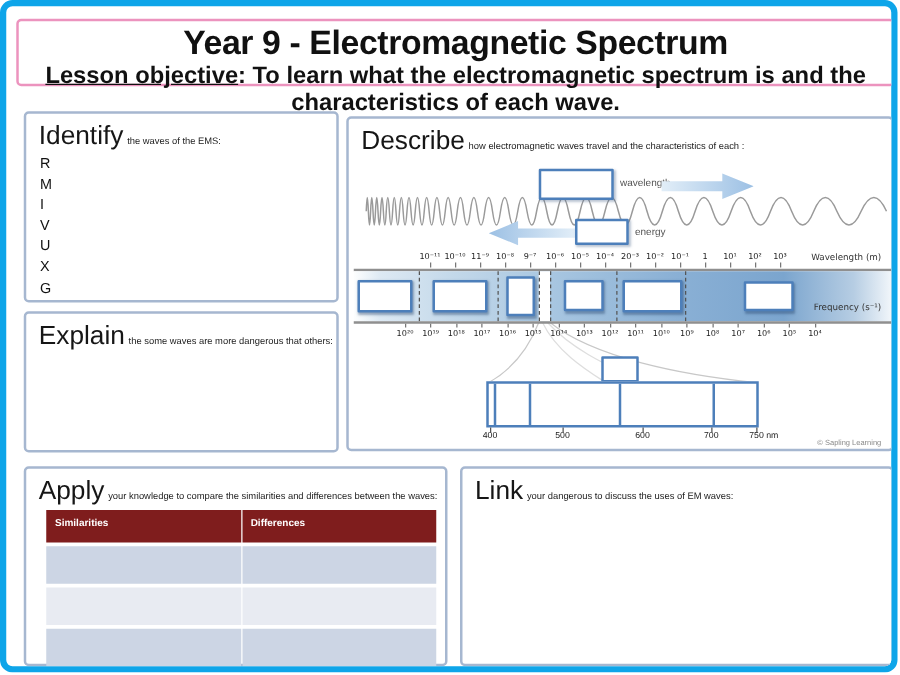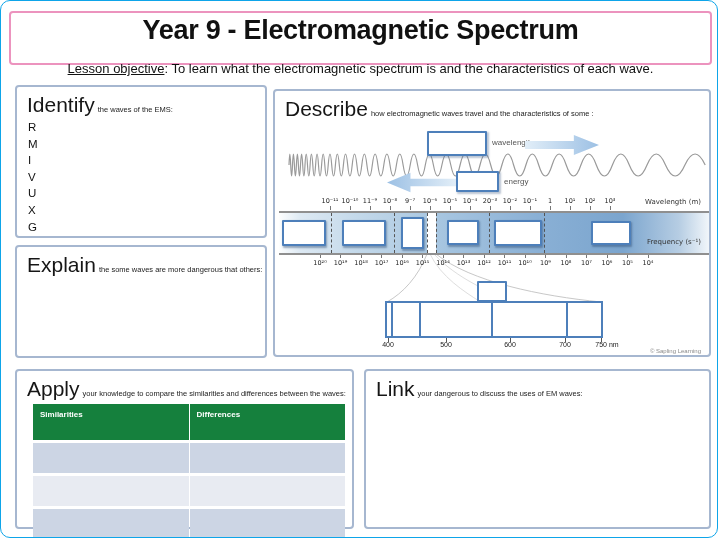--- a/index.html
+++ b/index.html
@@ -1,58 +1,58 @@
 <!DOCTYPE html>
 <html><head>
 <meta charset="utf-8">
 <style>
   html,body{margin:0;padding:0;background:#fff;}
   body{font-family:"Liberation Sans",sans-serif;-webkit-font-smoothing:antialiased;}
-  .slide{position:relative;width:718px;height:538px;background:#fff;border:1px solid #0ea5e9;border-radius:10px;overflow:hidden;box-sizing:border-box;}
+  .slide{position:relative;width:718px;height:538px;background:#fff;border:5px solid #0ea5e9;border-radius:10px;overflow:hidden;box-sizing:border-box;}
 
   
   .title-box{position:absolute;left:8px;top:10px;width:703px;height:54px;border:2px solid #ec93be;border-radius:4px;box-sizing:border-box;background:#fff;text-align:center;}
   .title-box h1{margin:2px 0 0;font-size:27px;font-weight:bold;color:#111;letter-spacing:-.3px;}
-  .objective{margin:15px;font-size:13px;color:#111;}
+  .objective{margin:0;font-size:19px;color:#111;font-weight:bold;}
   .objective .u{text-decoration:underline;}
 
   
   .panel{position:absolute;background:#fff;border:2px solid #a6b7d0;border-radius:4px;box-sizing:border-box;}
   .panel-head{padding:6px 8px 0 10px;white-space:nowrap;}
   .big{font-size:21px;color:#161616;}
   .small{font-size:7.5px;color:#222;margin-left:3px;}
 
   .identify{left:14px;top:84px;width:252px;height:153px;}
   .letters{position:absolute;left:11px;top:32px;list-style:none;margin:0;padding:0;font-size:11.5px;line-height:16.6px;color:#111;}
   .explain{left:14px;top:244px;width:252px;height:113px;}
   .describe{left:272px;top:88px;width:438px;height:268px;}
   .apply{left:14px;top:368px;width:339px;height:160px;}
   .link{left:363px;top:368px;width:347px;height:160px;}
 
   
   .wtable{position:absolute;left:16px;top:33px;width:312px;display:grid;grid-template-columns:1fr 1fr;gap:3px 1px;}
-  .th{background:#15803d;color:#fff;font-size:8px;font-weight:bold;height:36px;box-sizing:border-box;padding:6px 16px 0 7px;}
+  .th{background:#7f1d1d;color:#fff;font-size:8px;font-weight:bold;height:26px;box-sizing:border-box;padding:6px 16px 0 7px;}
   .td{height:30px;}
   .r1{background:#ccd5e4;}
   .r2{background:#e8ebf2;}
   .r3{background:#ccd5e4;}
 
   
   .diagram-svg{position:absolute;left:0;top:0;pointer-events:none;}
   .ansbox{position:absolute;background:#fff;border:2px solid #4d7fba;border-radius:1px;box-sizing:border-box;box-shadow:1.5px 1.5px 2px rgba(60,90,130,.35);}
   .wl-box{left:152px;top:40px;width:60px;height:25px;}
   .en-box{left:181px;top:80px;width:43px;height:21px;}
   .dlab{position:absolute;font-size:8px;color:#555;}
   .wl-lab{left:217px;top:47px;}
   .en-lab{left:229px;top:86px;}
   .arrow{position:absolute;}
   .arrow.right{left:250px;top:43px;width:74px;height:22px;background:linear-gradient(90deg,#e2eef8,#9cc0e4);clip-path:polygon(0 32%,66% 32%,66% 4%,100% 50%,66% 96%,66% 68%,0 68%);}
   .arrow.left{left:112px;top:81px;width:69px;height:21px;background:linear-gradient(270deg,#e2eef8,#9cc0e4);clip-path:polygon(100% 32%,34% 32%,34% 4%,0 50%,34% 96%,34% 68%,100% 68%);}
 
-  .wticks{position:absolute;left:45px;top:106px;width:310px;display:flex;justify-content:flex-start;}
+  .wticks{position:absolute;left:45px;top:106px;width:310px;display:flex;justify-content:flex-end;}
   .fticks{position:absolute;left:35px;top:164px;width:348px;display:flex;justify-content:space-between;}
   .tick{width:20px;text-align:center;font-size:6.5px;color:#222;font-family:"DejaVu Sans",sans-serif;white-space:nowrap;}
   .wticks .tick::after{content:"";display:block;width:1px;height:4px;background:#777;margin:1px auto 0;}
   .fticks .tick::before{content:"";display:block;width:1px;height:3px;background:#777;margin:0 auto 1px;}
   .axis-label{position:absolute;right:8px;font-size:7px;color:#333;font-family:"DejaVu Sans",sans-serif;}
   .axis-wl{top:107px;}
   .axis-fr{top:147px;}
   .axline{position:absolute;left:4px;width:430px;height:2px;background:#8f8f8f;}
   .axline.t{top:120px;}
   .axline.b{top:162px;}
@@ -107,21 +107,21 @@
   </section>
 
   <section class="panel explain">
     <div class="panel-head">
       <span class="big">Explain</span><span class="small">the some waves are more dangerous that others:</span>
     </div>
   </section>
 
   <section class="panel describe">
     <div class="panel-head">
-      <span class="big">Describe</span><span class="small">how electromagnetic waves travel and the characteristics of some :</span>
+      <span class="big">Describe</span><span class="small">how electromagnetic waves travel and the characteristics of each :</span>
     </div>
 
     <svg id="wave-svg" class="diagram-svg" width="438" height="268" viewBox="0 0 438 268">
       <path d="M152,163 C143,186 128,202 112,211" stroke="#c8c8c8" stroke-width="1" fill="none"></path>
       <path d="M161,163 C196,191 266,205 326,211" stroke="#c8c8c8" stroke-width="1" fill="none"></path>
       <path d="M155,163 C166,186 190,201 204,210" stroke="#dedede" stroke-width="1" fill="none"></path>
       <path d="M159,163 C182,188 216,201 230,208" stroke="#dedede" stroke-width="1" fill="none"></path>
     <path d="M 14 74 q 0.8 -22 1.7 0 q 0.9 22 1.8 0 q 0.9 -22 1.9 0 q 1.0 22 2.0 0 q 1.0 -22 2.0 0 q 1.1 22 2.1 0 q 1.1 -22 2.2 0 q 1.2 22 2.3 0 q 1.2 -22 2.5 0 q 1.3 22 2.6 0 q 1.3 -22 2.7 0 q 1.4 22 2.8 0 q 1.5 -22 2.9 0 q 1.5 22 3.1 0 q 1.6 -22 3.2 0 q 1.7 22 3.4 0 q 1.8 -22 3.5 0 q 1.9 22 3.7 0 q 1.9 -22 3.9 0 q 2.0 22 4.1 0 q 2.1 -22 4.3 0 q 2.2 22 4.5 0 q 2.3 -22 4.7 0 q 2.4 22 4.9 0 q 2.6 -22 5.1 0 q 2.7 22 5.4 0 q 2.8 -22 5.6 0 q 2.9 22 5.9 0 q 3.1 -22 6.2 0 q 3.2 22 6.4 0 q 3.4 -22 6.7 0 q 3.5 22 7.1 0 q 3.7 -22 7.4 0 q 3.9 22 7.7 0 q 4.1 -22 8.1 0 q 4.2 22 8.5 0 q 4.4 -22 8.9 0 q 4.6 22 9.3 0 q 4.9 -22 9.7 0 q 5.1 22 10.2 0 q 5.3 -22 10.7 0 q 5.6 22 11.2 0 q 5.9 -22 11.7 0 q 6.1 22 12.3 0 q 6.4 -22 12.8 0 q 6.7 22 13.4 0 q 7.0 -22 14.1 0 q 7.4 22 14.7 0 q 7.7 -22 15.4 0 q 8.1 22 16.1 0 q 8.4 -22 16.9 0 q 8.8 22 17.7 0 q 9.3 -22 18.5 0 q 9.7 22 19.4 0 q 10.2 -22 20.3 0" fill="none" stroke="#9a9a9a" stroke-width="1.2"></path>
       </svg>
 

